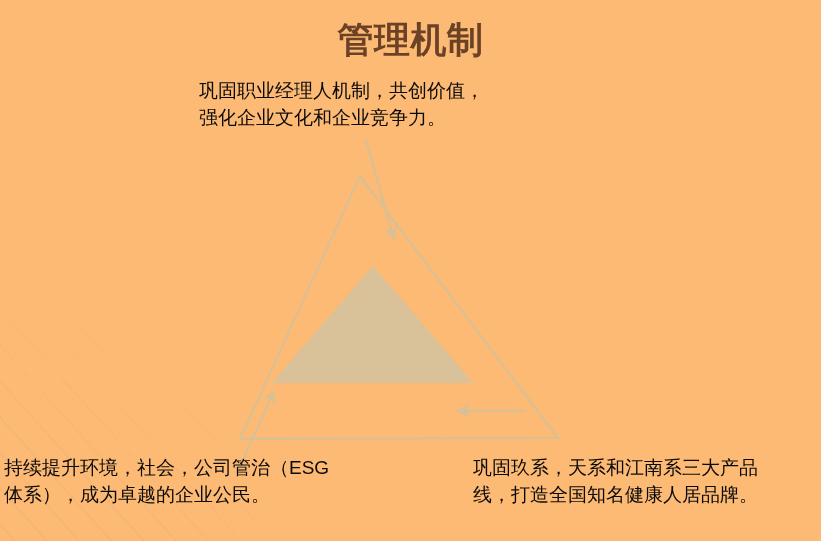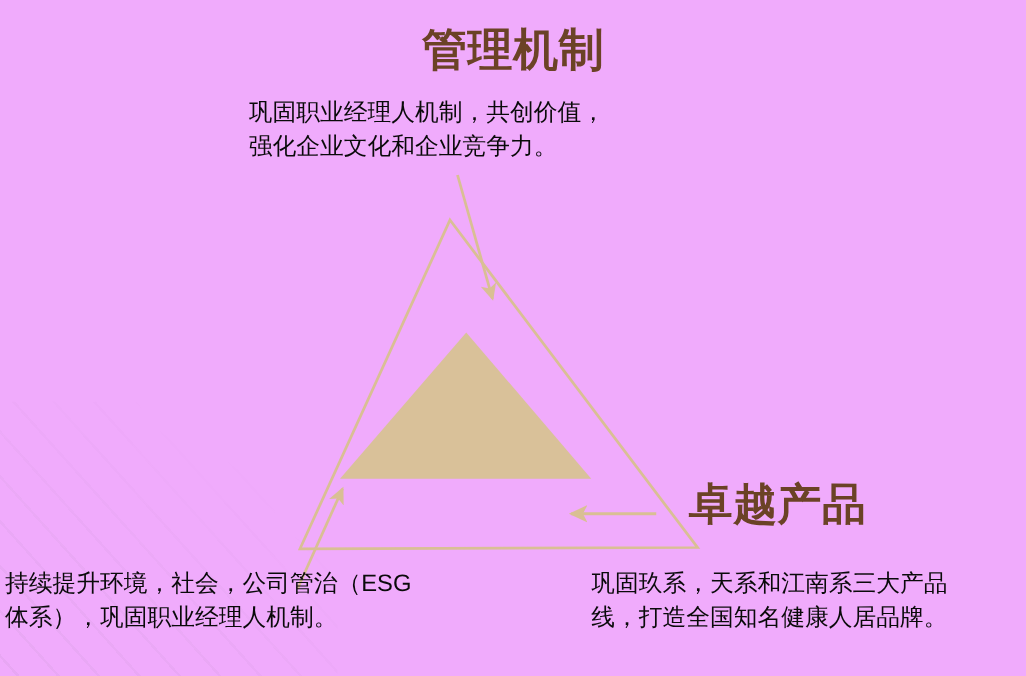--- a/index.html
+++ b/index.html
@@ -8,21 +8,21 @@
     background: #ffffff;
   }
   body {
     font-family: "Liberation Sans", "DejaVu Sans", sans-serif;
   }
 
   #slide {
     position: relative;
     width: 821px;
     height: 541px;
-    background: #f0abfc;
+    background: #fdba74;
     overflow: hidden;
   }
 
   
   .corner-stripes {
     position: absolute;
     left: -30px;
     bottom: -40px;
     width: 300px;
     height: 260px;
@@ -111,19 +111,18 @@
     <line x1="525" y1="411" x2="457" y2="411" stroke="#D9BF94" stroke-width="2.4" marker-end="url(#arrowhead)"></line>
 
     <line x1="238" y1="471" x2="274" y2="391" stroke="#D9BF94" stroke-width="2.2" marker-end="url(#arrowhead)"></line>
   </svg>
 
   <div class="heading" id="heading-top" style="color: rgb(107, 66, 38);">管理机制</div>
   <div class="body-text" id="body-top">巩固职业经理人机制，共创价值，
 强化企业文化和企业竞争力。</div>
 
   <div class="body-text" id="body-left">持续提升环境，社会，公司管治（ESG
-体系），巩固职业经理人机制。</div>
+体系），成为卓越的企业公民。</div>
 
-  <div class="heading" id="heading-right" style="color: rgb(107, 66, 38);">卓越产品</div>
   <div class="body-text" id="body-right">巩固玖系，天系和江南系三大产品
 线，打造全国知名健康人居品牌。</div>
 
 </div>
 
 </body></html>

